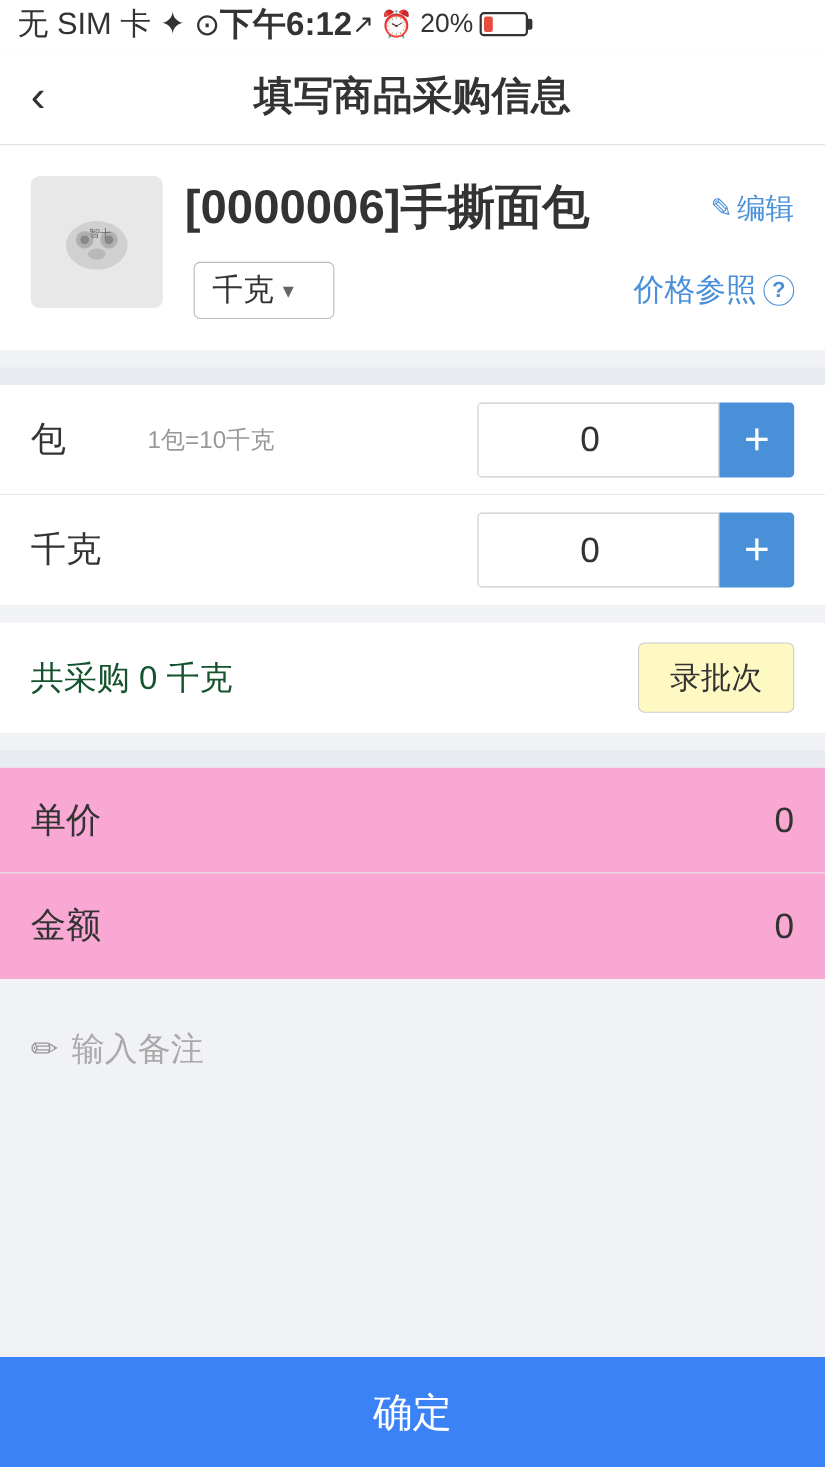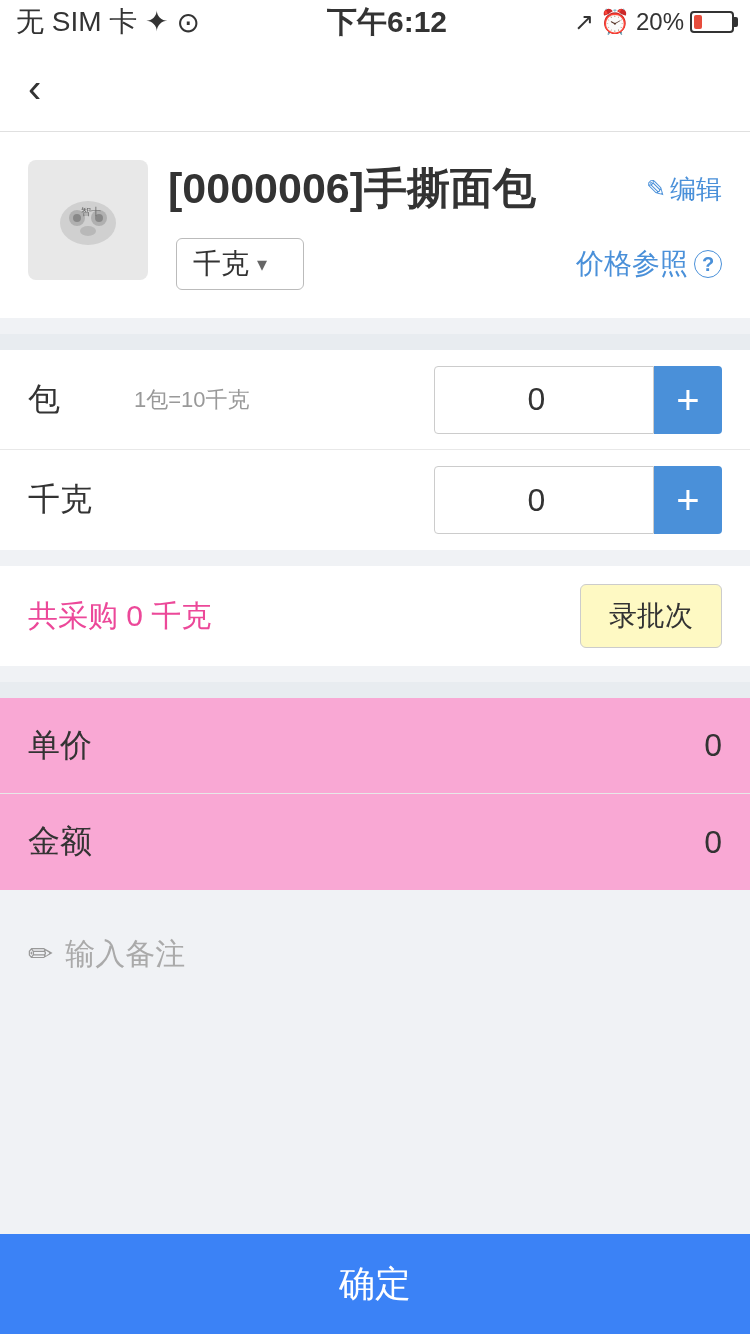--- a/index.html
+++ b/index.html
@@ -13,21 +13,21 @@
       color: #333;
     }
 
     
     .status-bar {
       width: 750px;
       height: 44px;
       background: #fff;
       display: flex;
       align-items: center;
-      justify-content: space-between;
+      justify-content: flex-start;
       padding: 0 16px;
       font-size: 28px;
       font-weight: 500;
     }
     .status-left { display: flex; align-items: center; gap: 8px; }
     .status-center { font-size: 30px; font-weight: 600; }
     .status-right { display: flex; align-items: center; gap: 6px; font-size: 24px; }
     .battery-icon {
       width: 44px; height: 22px; border: 2px solid #333; border-radius: 4px;
       position: relative; display: inline-block;
@@ -206,21 +206,21 @@
     
     .summary-section {
       background: #fff;
       padding: 0 28px;
       display: flex;
       align-items: center;
       justify-content: space-between;
       height: 100px;
       margin-bottom: 16px;
     }
-    .summary-text { font-size: 30px; color: #ec4899; }
+    .summary-text { font-size: 30px; color: #14532d; }
     .batch-btn {
       border: 1px solid #ccc;
       border-radius: 6px;
       padding: 12px 28px;
       font-size: 28px;
       color: #333;
       background: #fef9c3;
       cursor: pointer;
     }
 
@@ -305,20 +305,21 @@
     <span>⏰</span>
     <span>20%</span>
     <span class="battery-icon">
       <span class="battery-fill"></span>
     </span>
   </div>
 </div>
 
 <div class="nav-bar">
   <span class="nav-back">‹</span>
+  <span class="nav-title">填写商品采购信息</span>
 </div>
 
 <div class="main-content">
 
   <div class="product-card">
     <div class="product-thumb">
       <div class="owl-logo">
         <svg class="owl-svg" viewBox="0 0 70 55" fill="none" xmlns="http://www.w3.org/2000/svg">
           <ellipse cx="35" cy="30" rx="28" ry="22" fill="#d0d0d0"></ellipse>
           <circle cx="24" cy="25" r="8" fill="#b0b0b0"></circle>

